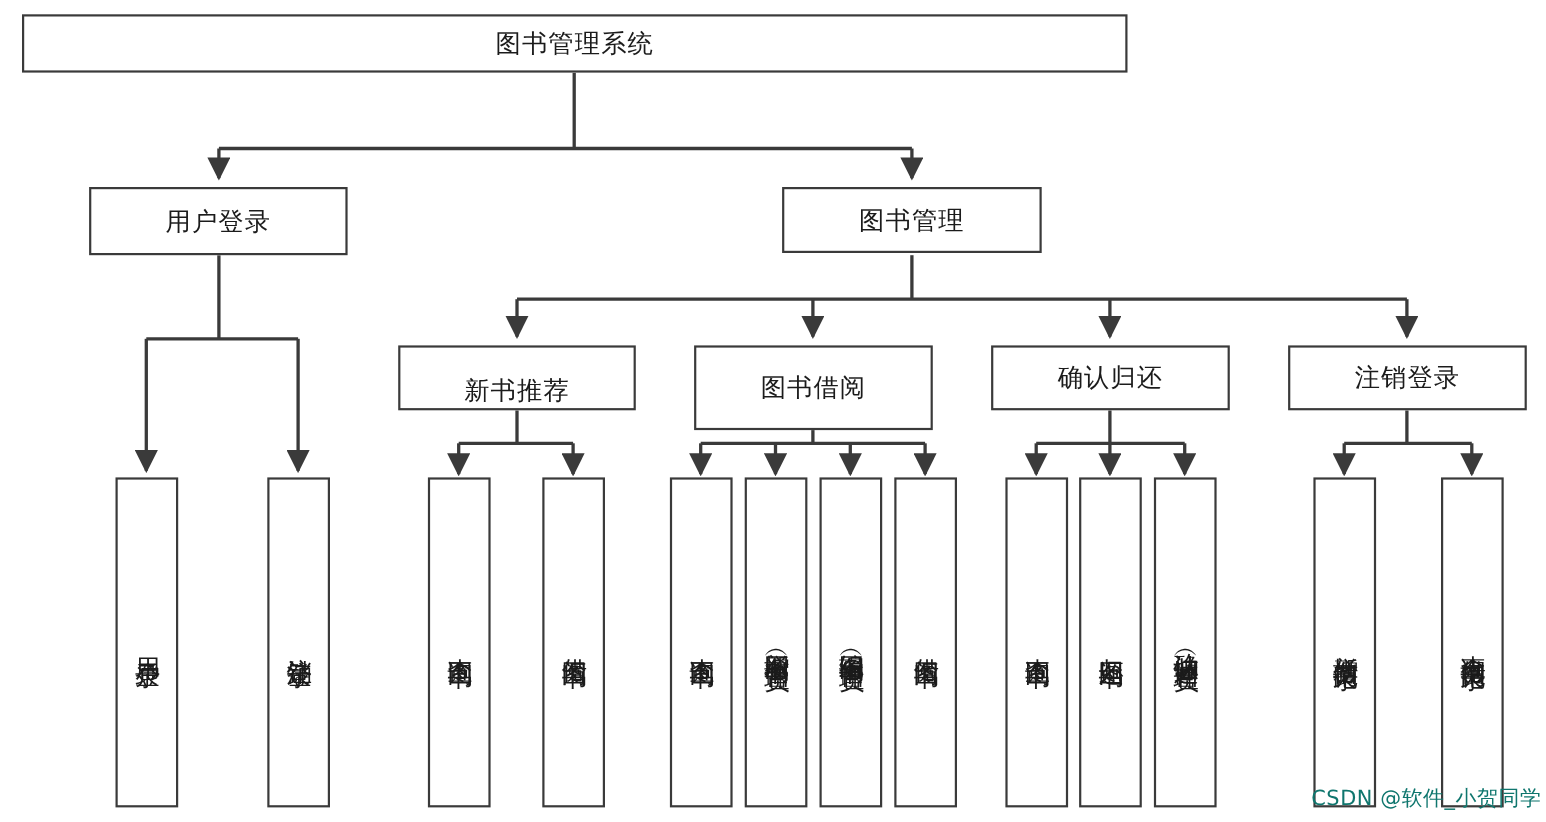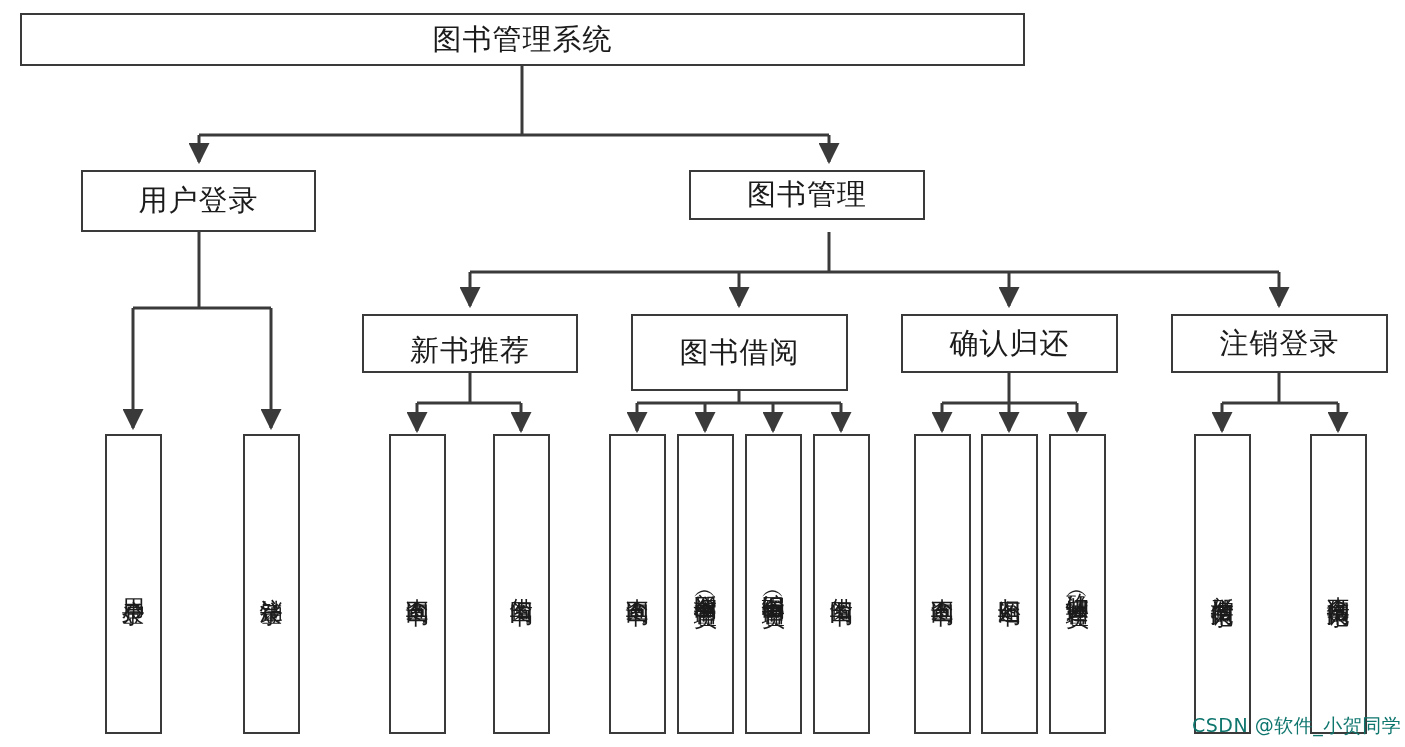--- a/index.html
+++ b/index.html
@@ -29,21 +29,21 @@
     position: absolute;
     box-sizing: border-box;
     border: 2px solid #3a3a3a;
     background: #ffffff;
     display: flex;
     align-items: center;
     justify-content: center;
     color: #1b1b1b;
   }
   .node.horiz {
-    font-size: 29px;
+    font-size: 23px;
     letter-spacing: 1px;
   }
   .node.vert {
     writing-mode: vertical-rl;
     text-orientation: upright;
     font-size: 23px;
     line-height: 1.15;
     letter-spacing: 2px;
     padding: 6px 0;
   }
@@ -122,21 +122,21 @@
     </g>
   </svg>
 
   <div class="node horiz" style="left:20px; top:13px; width:1005px; height:53px;">
     <span class="nlabel">图书管理系统</span>
   </div>
 
   <div class="node horiz" style="left:81px; top:170px; width:235px; height:62px;">
     <span class="nlabel">用户登录</span>
   </div>
-  <div class="node horiz" style="left:689px; top:170px; width:236px; height:50px;">
+  <div class="node horiz" style="left:711px; top:170px; width:236px; height:60px;">
     <span class="nlabel">图书管理</span>
   </div>
 
   <div class="node horiz" style="left:362px; top:314px; width:216px; height:59px;align-items:flex-end;">
     <span class="nlabel">新书推荐</span>
   </div>
   <div class="node horiz" style="left:631px; top:314px; width:217px; height:77px;">
     <span class="nlabel">图书借阅</span>
   </div>
   <div class="node horiz" style="left:901px; top:314px; width:217px; height:59px;">

